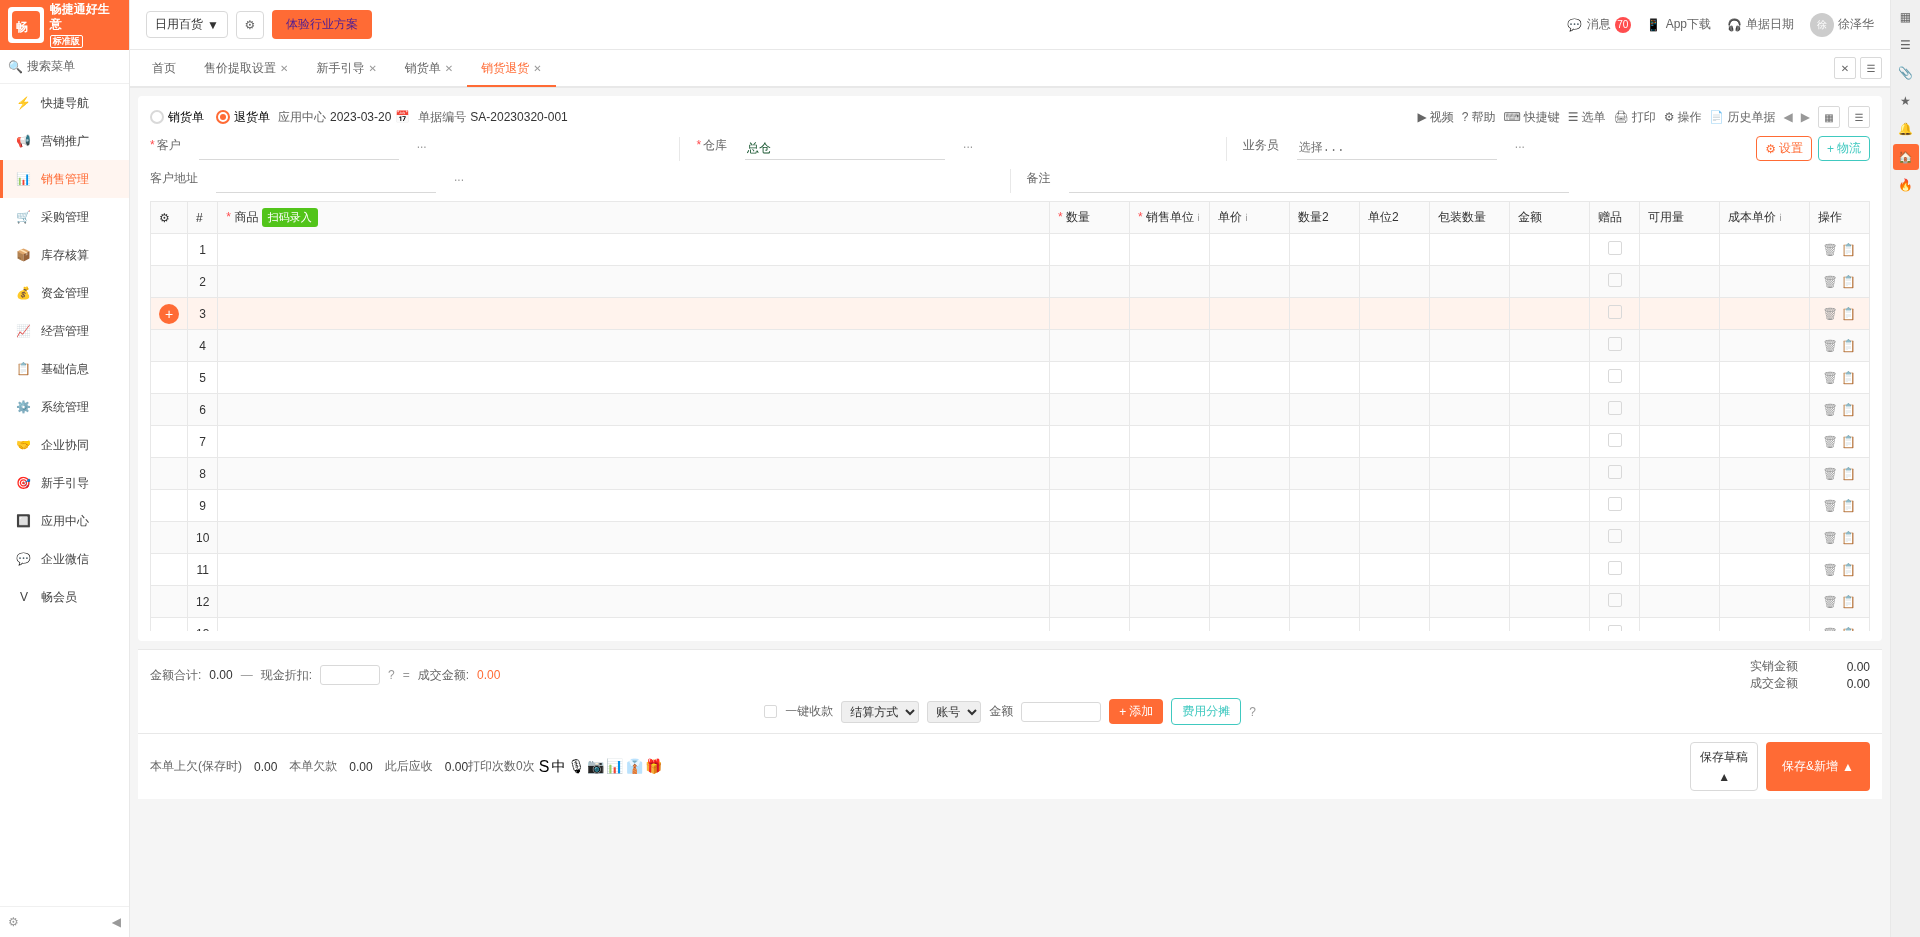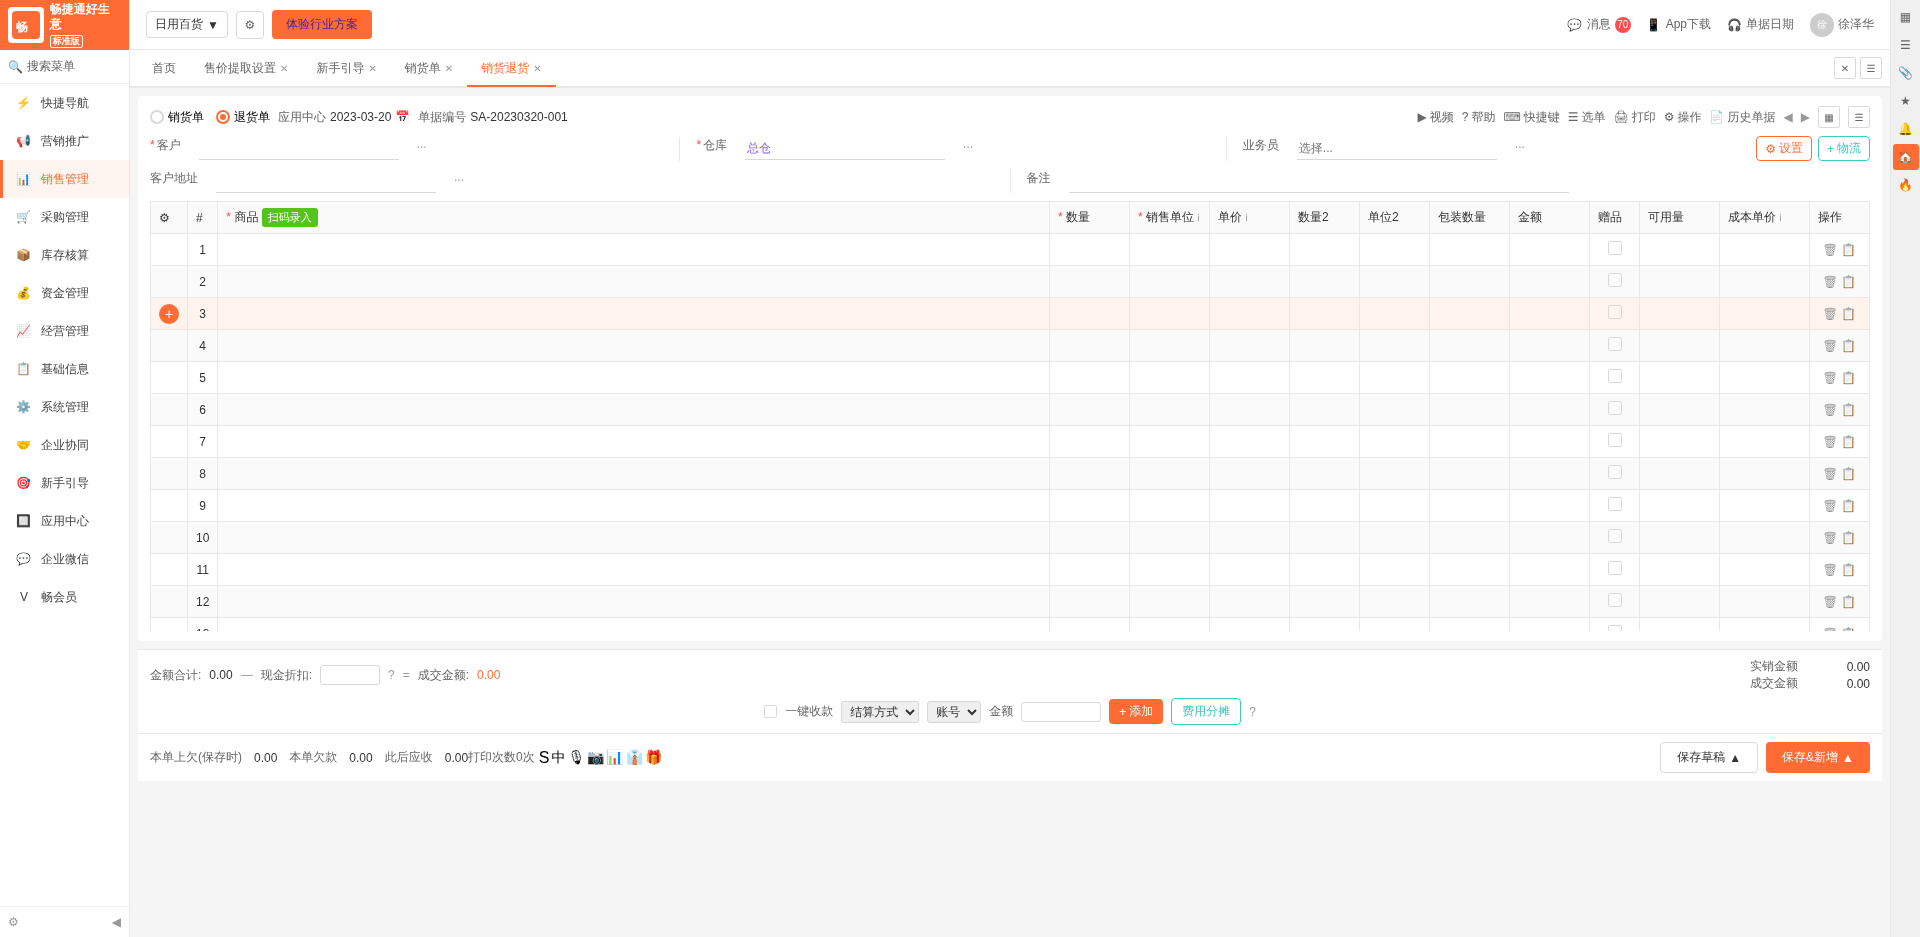--- a/index.html
+++ b/index.html
@@ -59,21 +59,21 @@
     .toolbar-actions { margin-left: auto; display: flex; align-items: center; gap: 8px; }
     .toolbar-action { display: flex; align-items: center; gap: 3px; cursor: pointer; color: #666; }
     .btn-setting { background: #fff; border: 1px solid #ff6b35; color: #ff6b35; border-radius: 4px; padding: 3px 8px; cursor: pointer; display: flex; align-items: center; gap: 3px; }
     .btn-logistics { background: #fff; border: 1px solid #40c9c0; color: #40c9c0; border-radius: 4px; padding: 3px 8px; cursor: pointer; display: flex; align-items: center; gap: 3px; }
 
     
     .fields-row { display: flex; align-items: center; gap: 0; margin-bottom: 8px; }
     .field-group { display: flex; align-items: flex-start; gap: 18px; flex: 1; min-width: 0; }
     .field-label { color: #666; white-space: nowrap; }
     .field-label.required::before { content: '*'; color: #ff4d4f; margin-right: 2px; }
-    .field-input { flex: 1; border: none; border-bottom: 1px solid #d9d9d9; padding: 4px 2px; outline: none; color: #8b5cf6; min-width: 80px; }
+    .field-input { flex: 1; border: none; border-bottom: 1px solid #d9d9d9; padding: 4px 2px; outline: none; color: #14532d; min-width: 80px; font-family: Liberation Mono, monospace; }
     .field-dots { color: #999; cursor: pointer; }
     .field-divider { width: 1px; background: #e8e8e8; height: 24px; margin: 0 16px; }
 
     
     .data-table { width: 100%; border-collapse: collapse; }
     .data-table th { background: #fafafa; border: 1px solid #e8e8e8; padding: 6px 8px; text-align: left; color: #333; white-space: nowrap; font-weight: 500; }
     .data-table td { border: 1px solid #e8e8e8; padding: 4px 8px; height: 32px; color: #333; }
     .data-table tr:nth-child(odd) td { background: #fff; }
     .data-table tr:nth-child(even) td { background: #fafafa; }
     .data-table tr.active-row td { background: #fff3ed; }
@@ -101,21 +101,21 @@
     .checkbox-small { width: 13px; height: 13px; border: 1px solid #d9d9d9; border-radius: 2px; display: inline-block; }
     .select-small { border: 1px solid #d9d9d9; border-radius: 3px; padding: 2px 4px; outline: none; color: #333; }
     .input-small { border: 1px solid #d9d9d9; border-radius: 3px; padding: 2px 6px; outline: none; color: #333; width: 80px; }
 
     
     .bottom-bar { background: #fff; border-top: 1px solid #e8e8e8; padding: 8px 12px; display: flex; align-items: center; justify-content: space-between; }
     .bottom-left { display: flex; align-items: center; gap: 12px; color: #666; }
     .bottom-center { display: flex; align-items: center; gap: 4px; }
     .bottom-center-img { display: flex; gap: 2px; }
     .bottom-right { display: flex; gap: 8px; margin-left: auto; }
-    .btn-save-draft { background: #fff; border: 1px solid #d9d9d9; color: #333; border-radius: 4px; padding: 6px 16px; cursor: pointer; display: flex; align-items: center; gap: 4px; }
+    .btn-save-draft { background: #fff; border: 1px solid #d9d9d9; color: #333; border-radius: 4px; padding: 6px 9px; cursor: pointer; display: flex; align-items: center; gap: 4px; flex-direction: column; }
     .btn-save-new { background: #ff6b35; color: #fff; border: none; border-radius: 4px; padding: 6px 16px; cursor: pointer; display: flex; align-items: center; gap: 4px; }
 
     
     .right-sidebar { width: 30px; background: #f0f0f0; display: flex; flex-direction: column; align-items: center; padding: 4px 0; gap: 2px; border-left: 1px solid #e8e8e8; }
     .right-icon { width: 26px; height: 26px; display: flex; align-items: center; justify-content: center; cursor: pointer; color: #666; border-radius: 3px; }
     .right-icon.active { background: #ff6b35; color: #fff; }
 
     
     .amount-summary { text-align: right; margin-left: auto; }
     .amount-row { display: flex; align-items: center; gap: 12px; justify-content: flex-end; }

